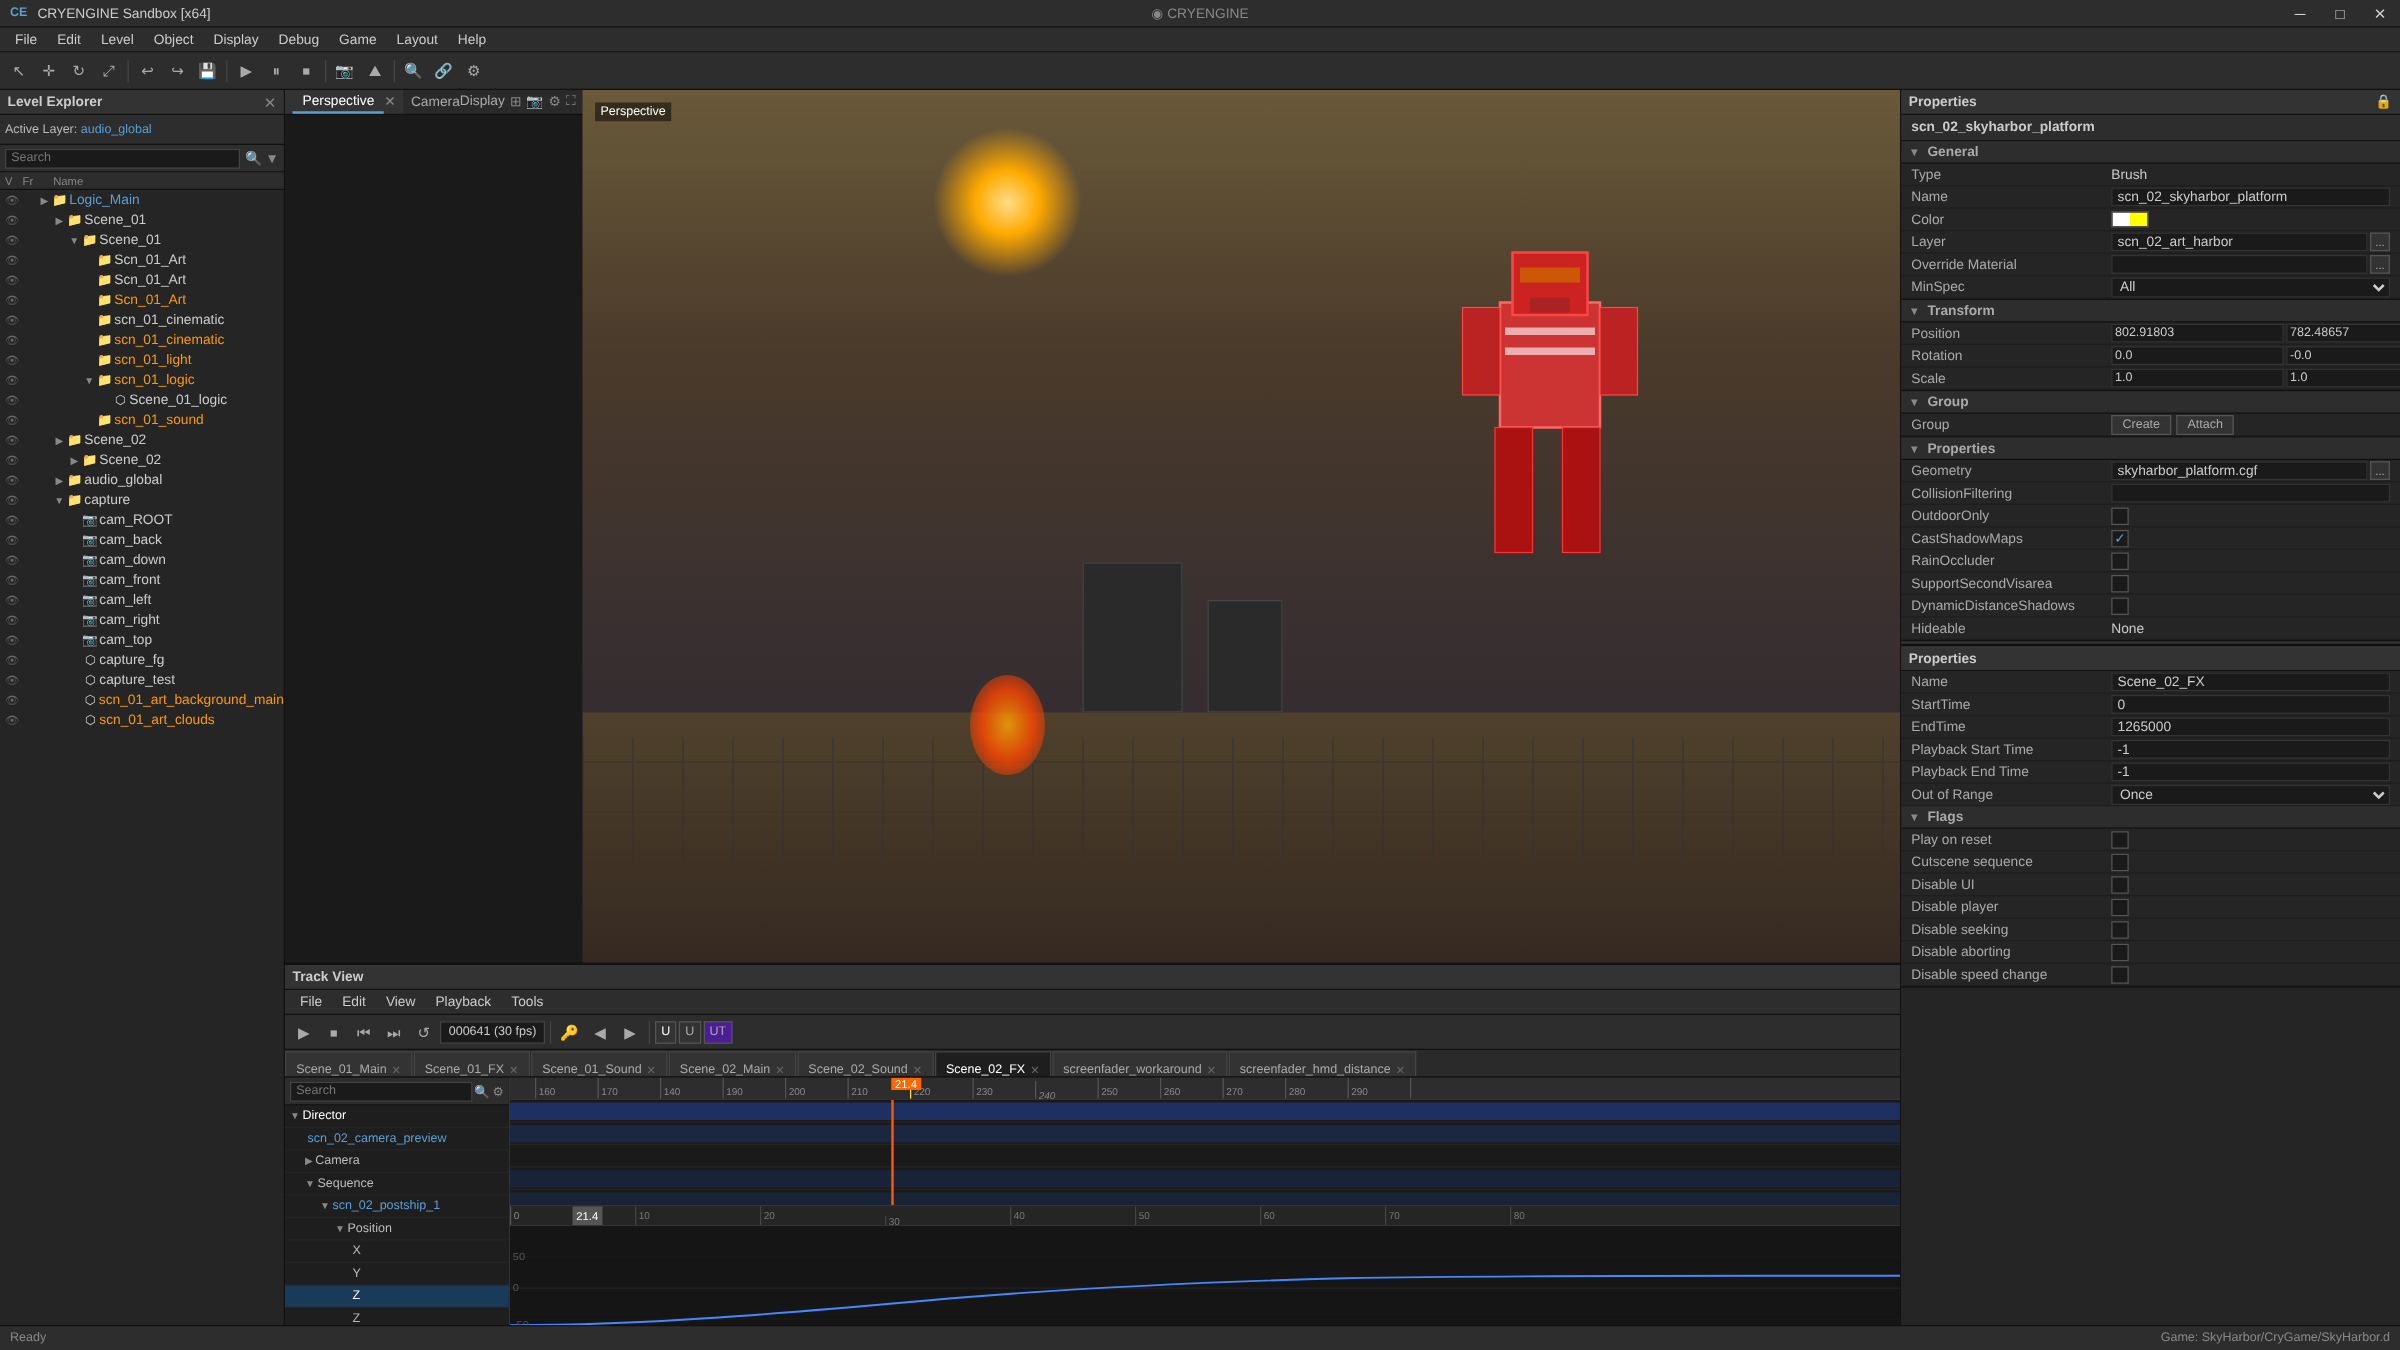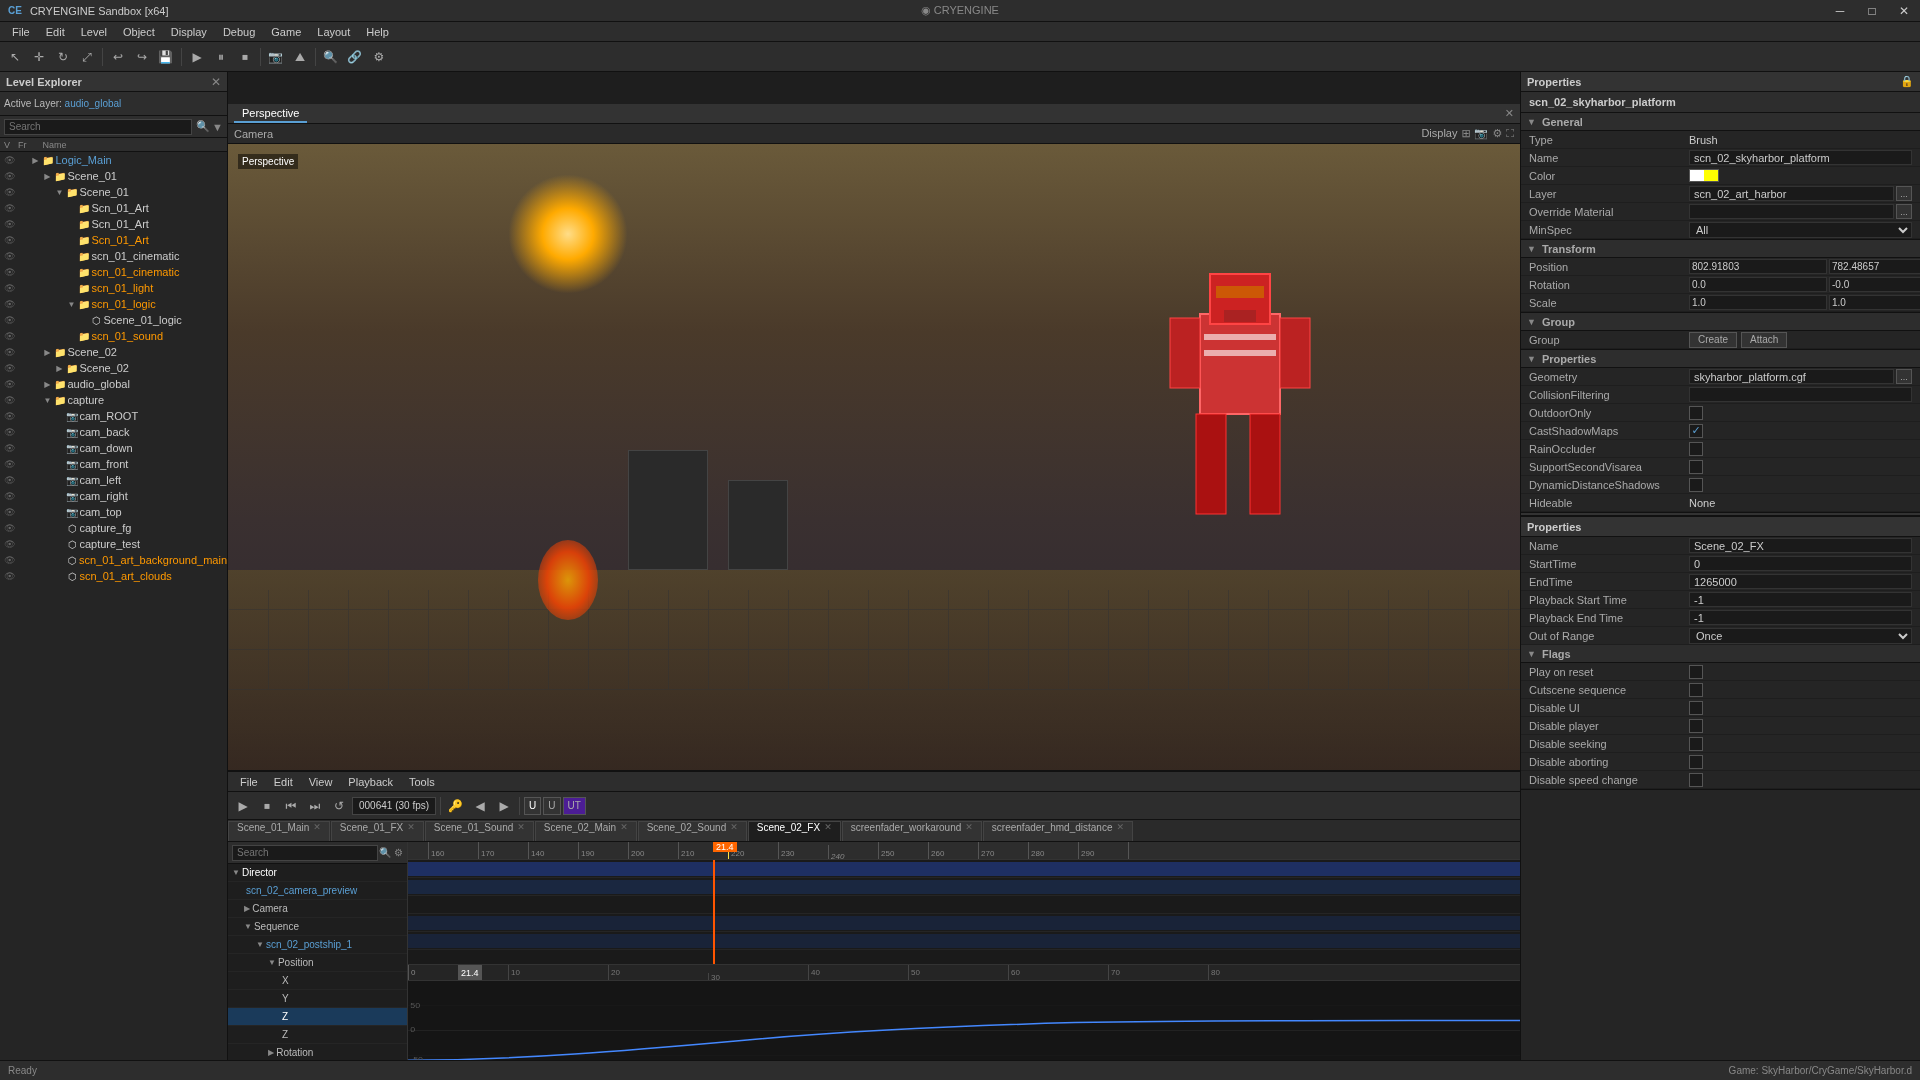--- a/index.html
+++ b/index.html
@@ -178,23 +178,21 @@
     .tree-expand { width: 12px; display: inline-flex; align-items: center; justify-content: center; font-size: 8px; color: #888; }
     .tree-icon { width: 14px; display: inline-flex; align-items: center; justify-content: center; font-size: 10px; }
     .tree-label { font-size: 11px; color: #ccc; }
     .tree-label.orange { color: #ff9900; }
     .tree-label.blue { color: #5a9fd4; }
 
     
     #viewport-panel {
       flex: 1;
       display: flex;
-      flex-direction: column;
       background: #1a1a1a;
-      margin-top: 32px;
     }
     .viewport-header {
       height: 20px;
       background: #333;
       display: flex;
       align-items: center;
       padding: 0 6px;
       border-bottom: 1px solid #111;
       justify-content: space-between;
     }
@@ -409,21 +407,21 @@
     }
     .track-tab {
       height: 20px;
       padding: 0 8px;
       background: #333;
       border: 1px solid #444;
       border-bottom: none;
       color: #aaa;
       font-size: 10px;
       display: flex;
-      align-items: flex-start;
+      align-items: flex-end;
       cursor: pointer;
       margin-right: 1px;
       gap: 4px;
     }
     .track-tab.active {
       background: #1e1e1e;
       color: #fff;
     }
     .track-tab .close-x {
       color: #666;
@@ -946,20 +944,23 @@
         <div style="position:absolute;bottom:150px;left:310px;width:60px;height:80px;background:radial-gradient(ellipse,#ffaa00,#ff4400,transparent);opacity:0.8;border-radius:50%;"></div>
 
         <div style="position:absolute;bottom:200px;left:400px;width:80px;height:120px;background:#2a2a2a;border:1px solid #444;"></div>
         <div style="position:absolute;bottom:200px;left:500px;width:60px;height:90px;background:#2a2a2a;border:1px solid #444;"></div>
 
         <div style="position:absolute;top:10px;left:10px;background:rgba(0,0,0,0.5);color:#fff;font-size:10px;padding:2px 4px;">Perspective</div>
       </div>
     </div>
 
     <div id="track-view">
+      <div class="track-header">
+        <span class="panel-title">Track View</span>
+      </div>
       <div class="track-menu">
         <span class="menu-item">File</span>
         <span class="menu-item">Edit</span>
         <span class="menu-item">View</span>
         <span class="menu-item">Playback</span>
         <span class="menu-item">Tools</span>
       </div>
       <div class="track-toolbar">
         <div class="toolbar-btn">▶</div>
         <div class="toolbar-btn">⏹</div>

